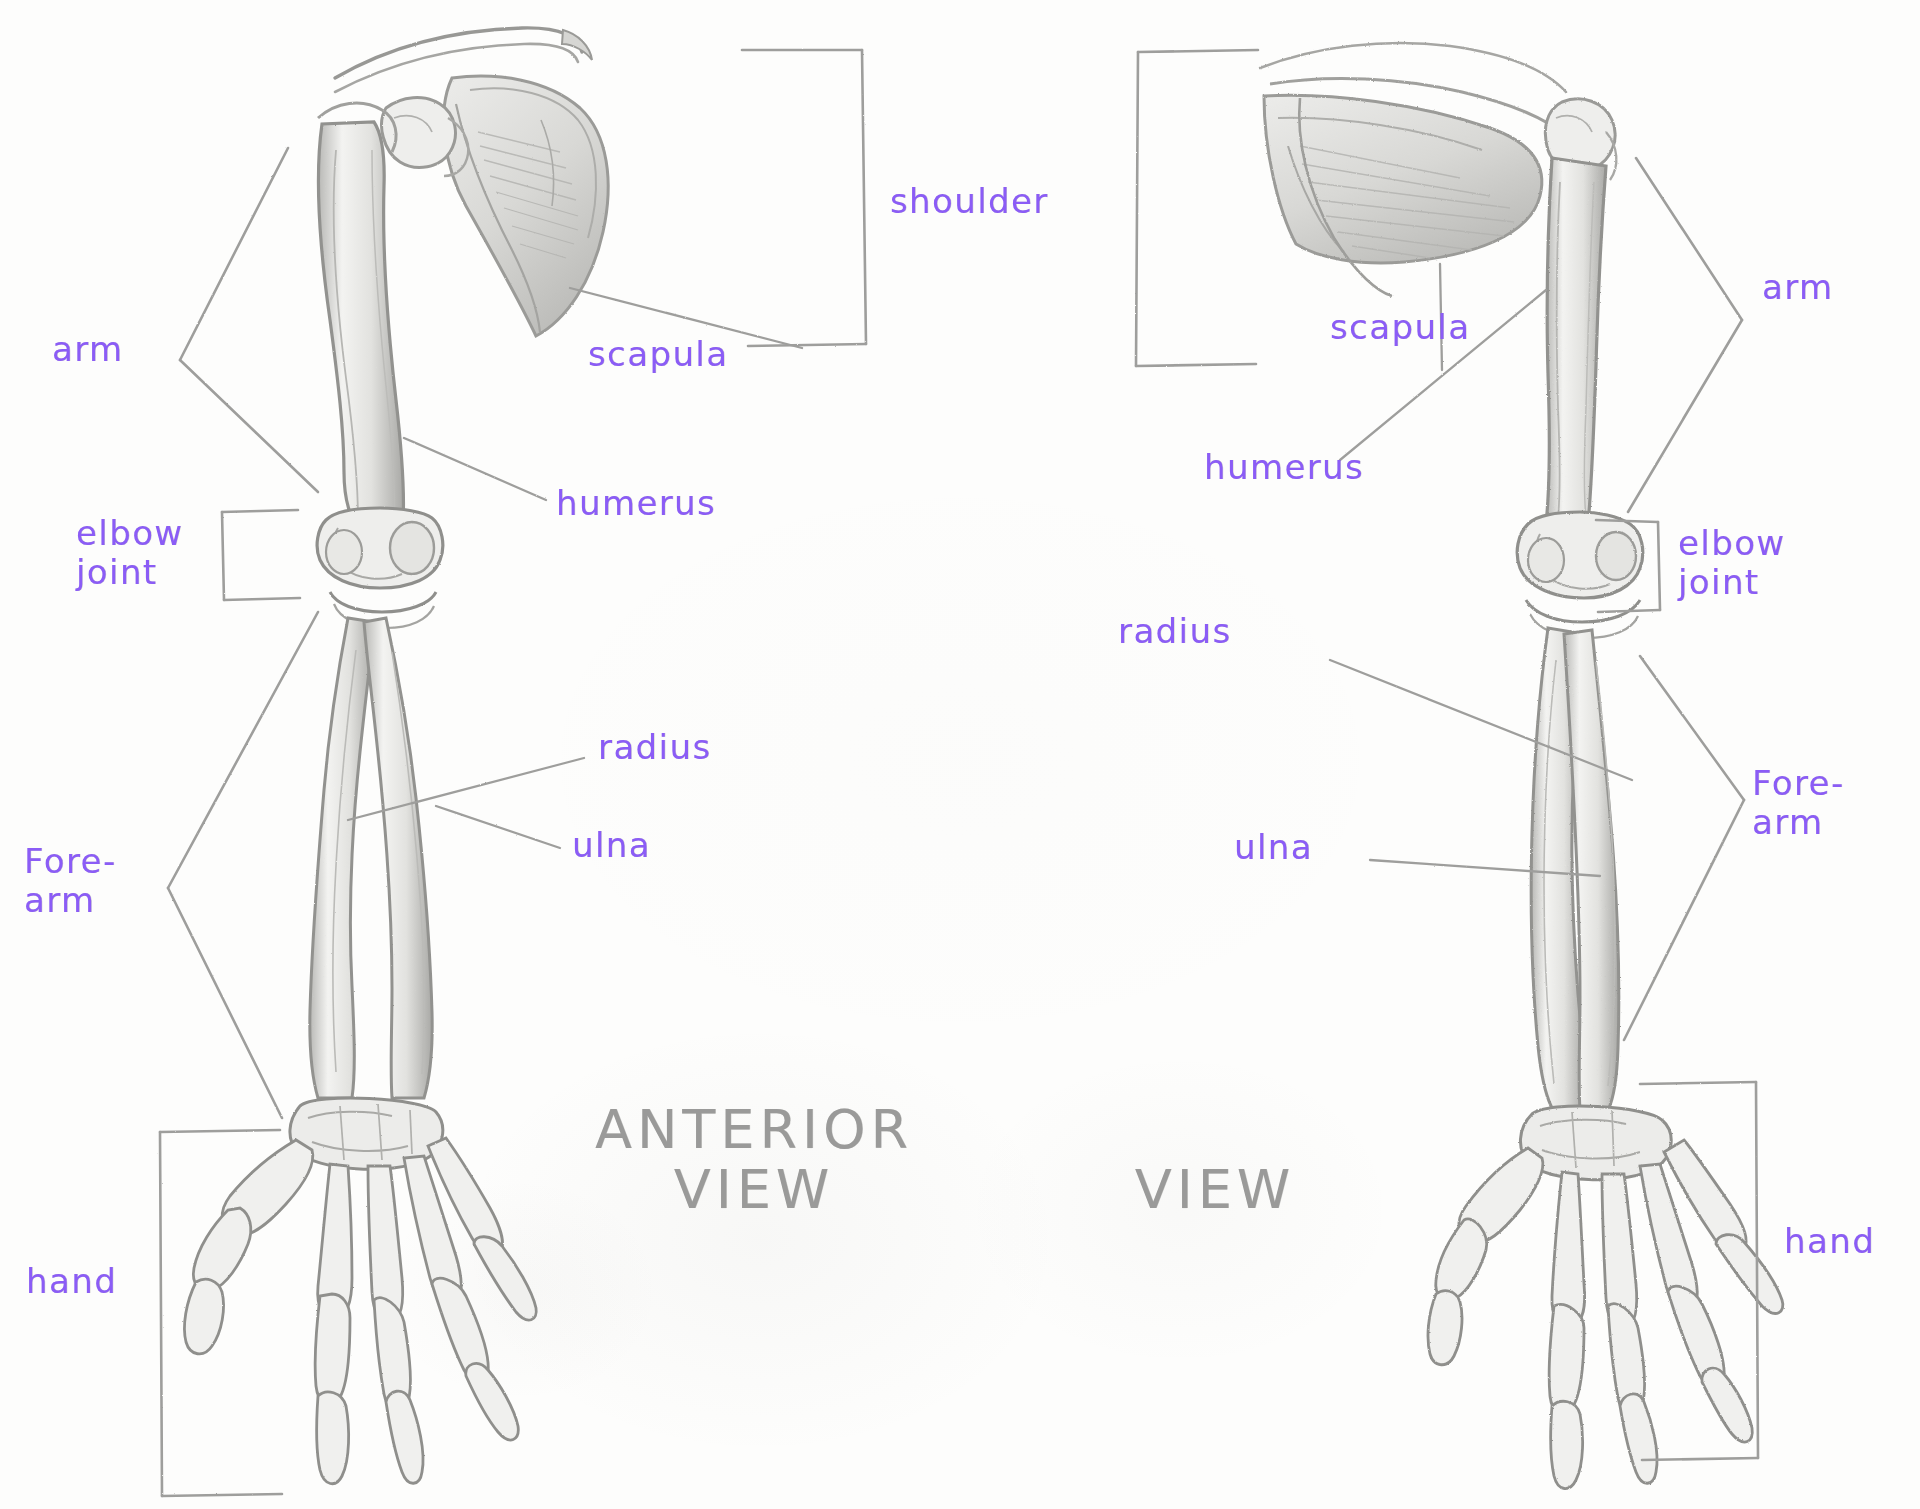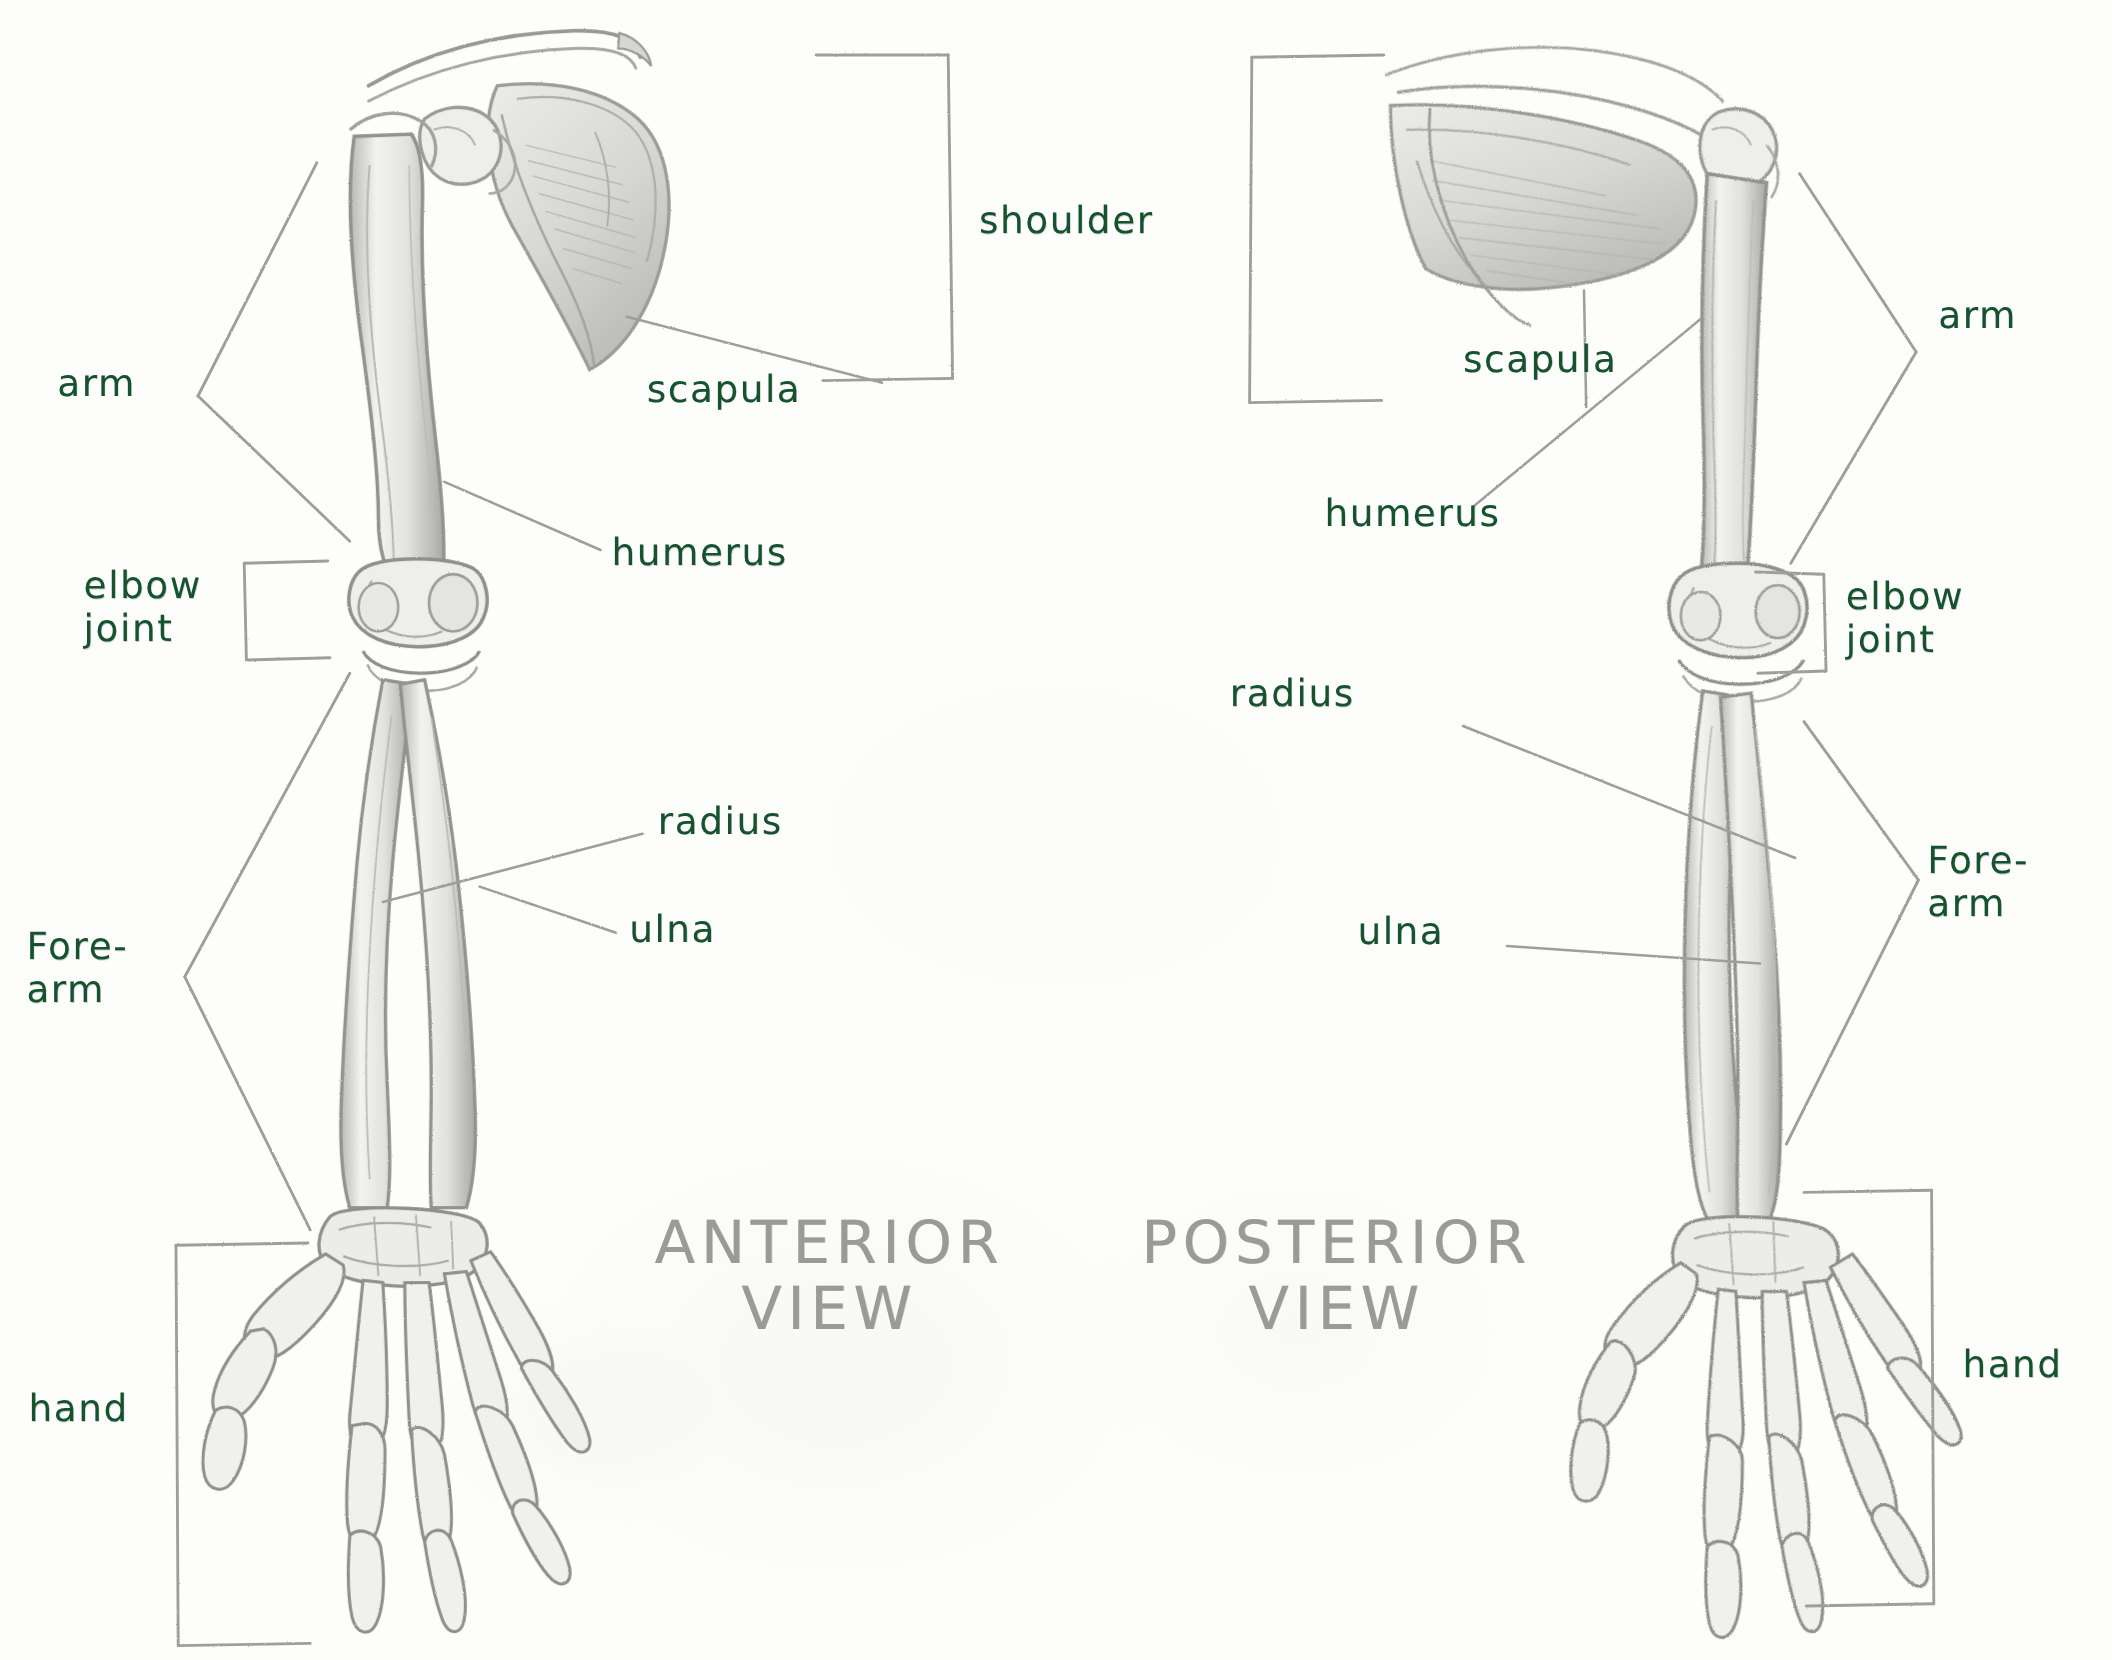--- a/index.html
+++ b/index.html
@@ -30,21 +30,21 @@
   svg.layer {
     position: absolute;
     left: 0;
     top: 0;
     width: 1920px;
     height: 1509px;
     overflow: visible;
   }
   .lbl {
     position: absolute;
-    color: #14532d;
+    color: #8b5cf6;
     font-family: "DejaVu Sans", sans-serif;
     font-weight: 400;
     white-space: pre;
     letter-spacing: 1.4px;
     line-height: 1.12;
     text-shadow: 0.5px 0.4px 0 rgba(150,150,148,0.45);
     user-select: none;
   }
   .lbl-md  { font-size: 34px; }
   .lbl-view{ font-size: 54px; letter-spacing: 5px; color: #9a9a99; text-align: center; }
@@ -426,15 +426,15 @@
   <div class="lbl lbl-md" style="left:1762px; top:268px;">arm</div>
 
   <div class="lbl lbl-md lbl-2line" style="left:1678px; top:524px;"><span>elbow</span><br><span>joint</span></div>
 
   <div class="lbl lbl-md lbl-2line" style="left:1752px; top:764px;"><span>Fore-</span><br><span>arm</span></div>
 
   <div class="lbl lbl-md" style="left:1784px; top:1222px;">hand</div>
 
   <div class="lbl lbl-view" style="left:584px; top:1100px; width:340px;"><span>ANTERIOR</span><br><span>VIEW</span></div>
 
-  <div class="lbl lbl-view" style="left:1030px; top:1100px; width:370px;"><span>POSTERIOR</span><br><span>VIEW</span></div>
+  <div class="lbl lbl-view" style="left:1030px; top:1100px; width:370px;"><br><span>VIEW</span></div>
 
 </div>
 
 </body></html>

